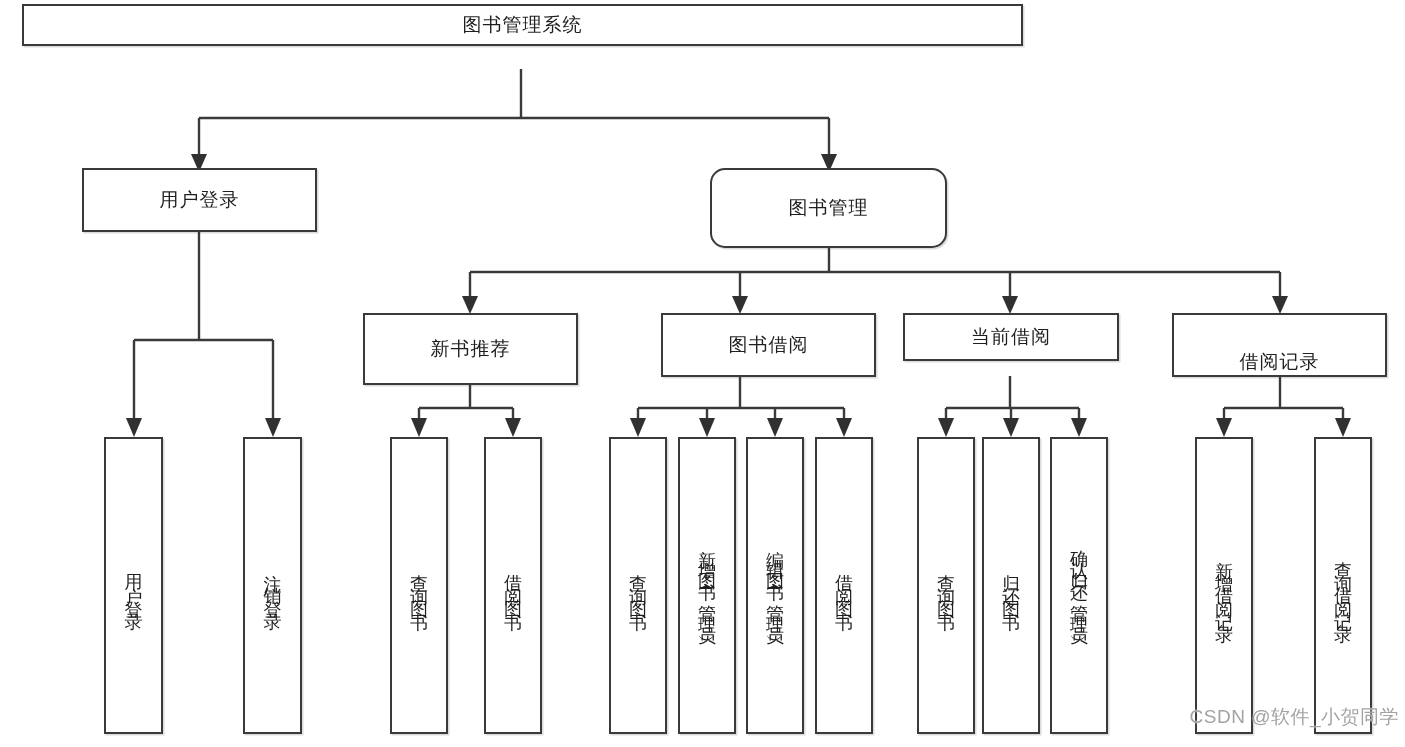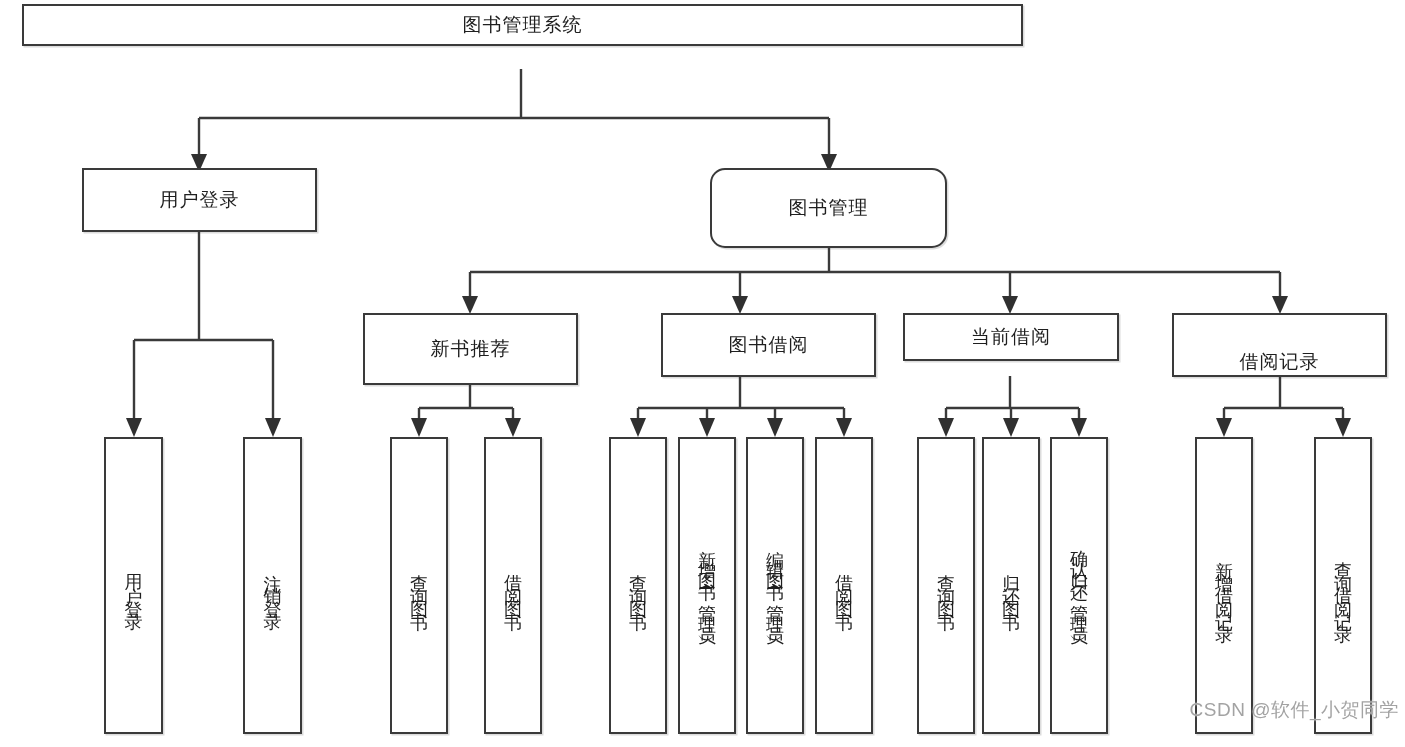--- a/index.html
+++ b/index.html
@@ -50,21 +50,21 @@
     font-size: 18px;
     letter-spacing: 13px;
     line-height: 1;
   }
   .vnode .label.tight {
     letter-spacing: 11px;
   }
   .watermark {
     position: absolute;
     right: 6px;
-    bottom: 24px;
+    bottom: 17px;
     font-size: 19px;
     color: #a3a3a3;
     z-index: 3;
     letter-spacing: 0.5px;
     text-shadow: 0 0 2px #ffffff;
     white-space: nowrap;
   }
 </style>
 </head>
 <body>

